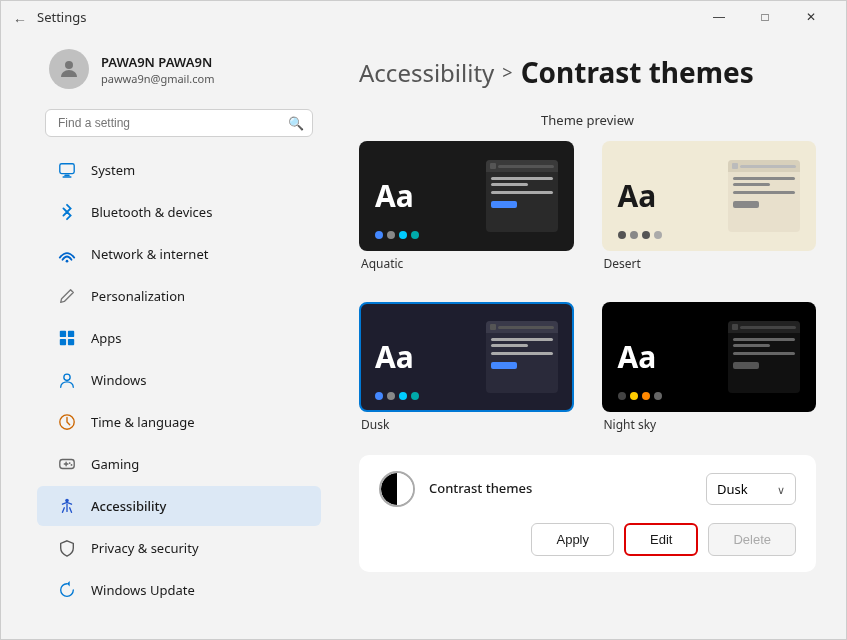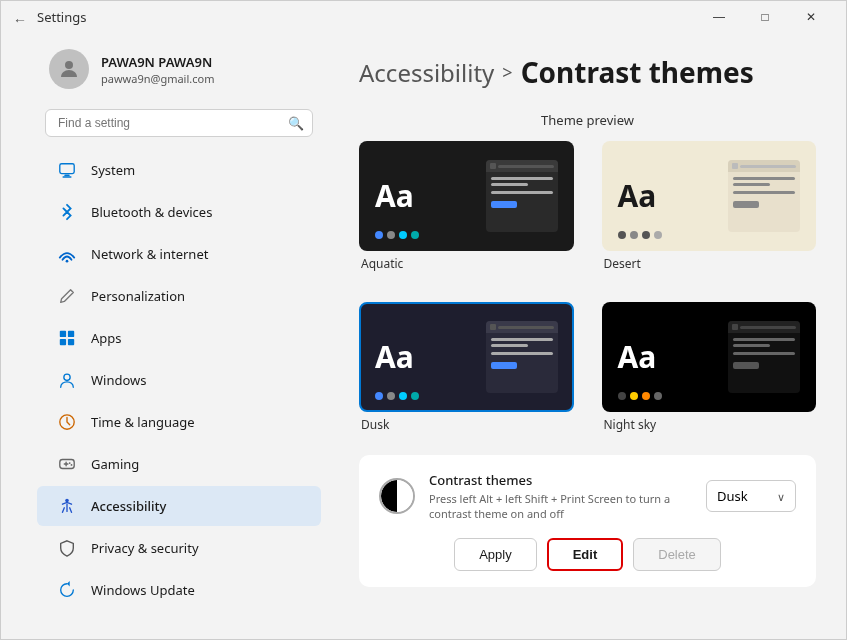--- a/index.html
+++ b/index.html
@@ -293,40 +293,39 @@
       padding: 6px 10px;
       font-size: 13px;
       background: white;
       cursor: pointer;
       min-width: 90px;
       justify-content: space-between;
     }
 
     .action-buttons {
       display: flex;
-      justify-content: center;
+      justify-content: flex-end;
       gap: 10px;
     }
     .btn {
       padding: 7px 24px;
       border-radius: 6px;
       font-size: 13px;
       cursor: pointer;
       border: 1px solid #ccc;
       background: #f5f5f5;
       color: #1a1a1a;
     }
     .btn.primary {
       background: white;
       border: 1px solid #ccc;
     }
     .btn.highlighted {
       border: 2px solid #d00;
       background: white;
-      font-weight: bold;
     }
     .btn:disabled, .btn.disabled {
       color: #aaa;
       cursor: not-allowed;
       background: #f5f5f5;
     }
   </style>
 </head>
 <body>
 
@@ -583,21 +582,20 @@
         </div>
       </div>
 
       <div class="bottom-panel">
         <div class="contrast-row">
           <div class="contrast-icon">
             <div class="contrast-icon-half"></div>
           </div>
           <div class="contrast-text">
             <div class="contrast-title">Contrast themes</div>
-            <div class="contrast-desc">Press left Alt + left Shift + Print Screen to turn a contrast theme on and off</div>
           </div>
           <div class="contrast-dropdown">
             <span>Dusk</span>
             <span style="font-size:11px;color:#555;">∨</span>
           </div>
         </div>
         <div class="action-buttons">
           <button class="btn primary">Apply</button>
           <button class="btn highlighted">Edit</button>
           <button class="btn disabled" disabled="">Delete</button>

